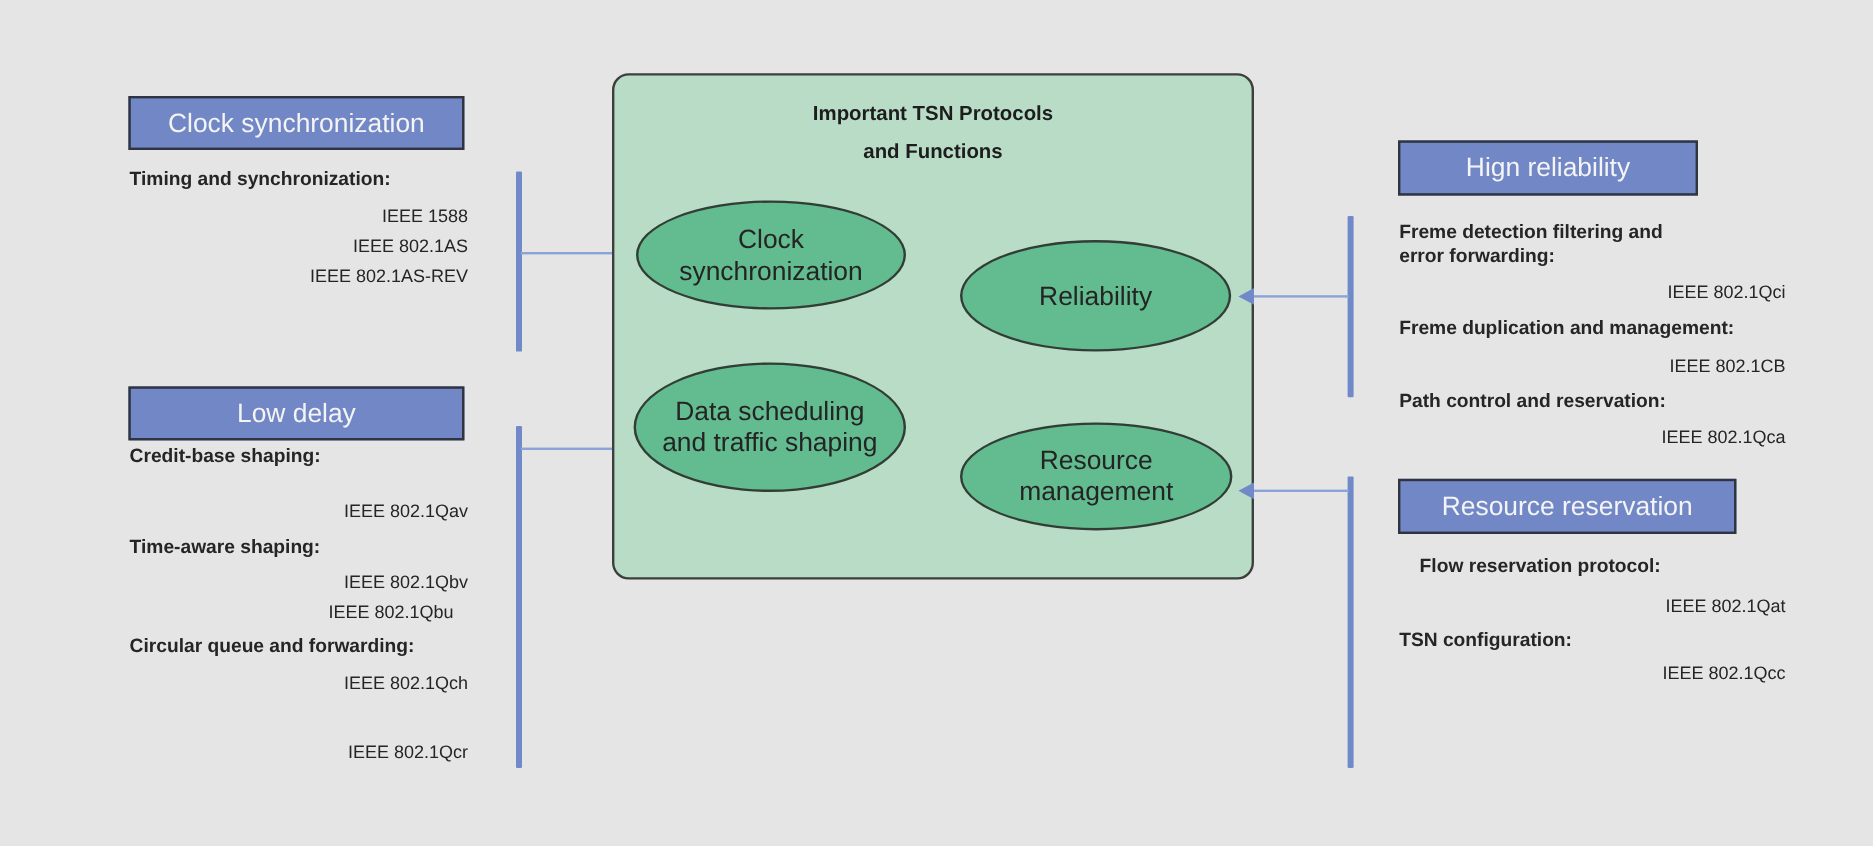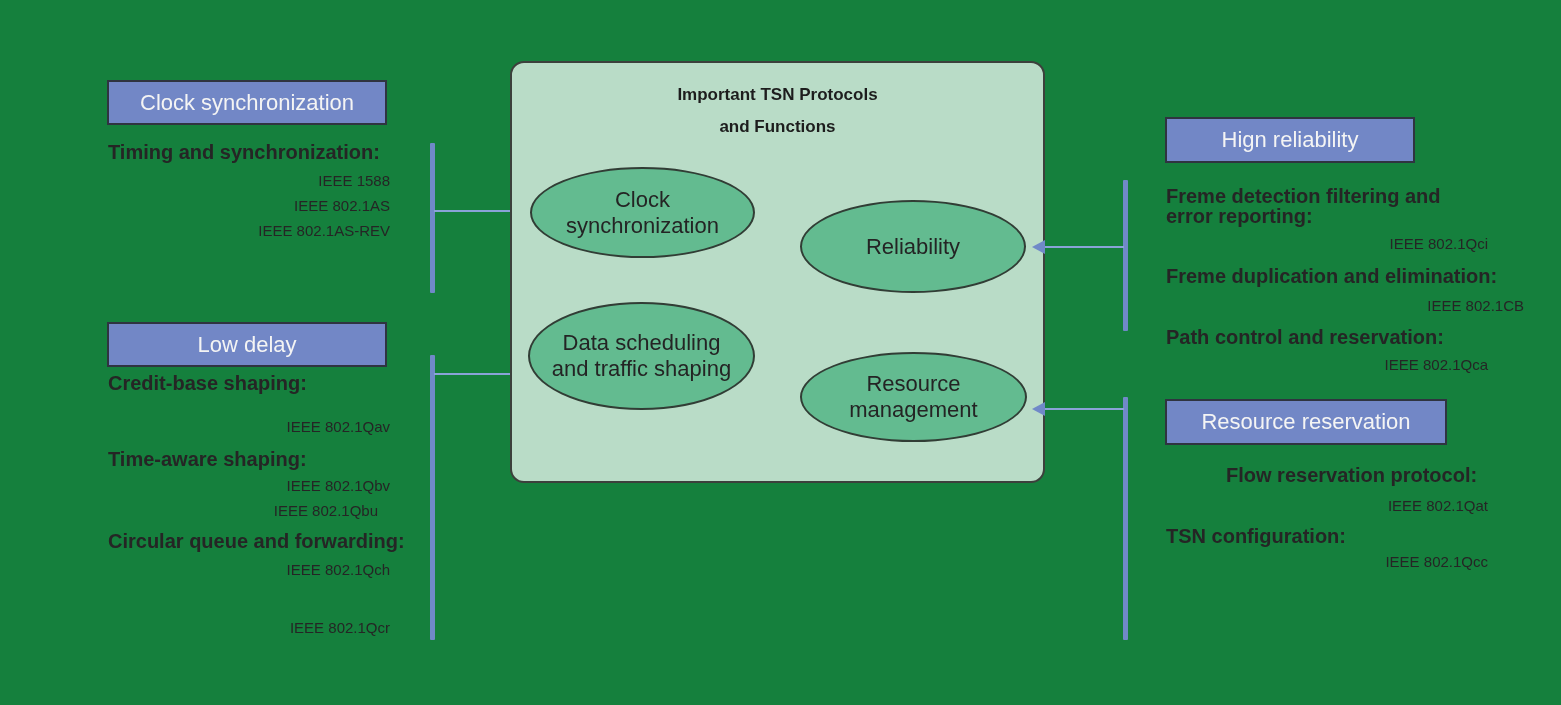--- a/index.html
+++ b/index.html
@@ -1,20 +1,20 @@
 <!DOCTYPE html>
 <html><head>
 <meta charset="utf-8">
 <style>
   html, body { margin: 0; padding: 0; background: #ffffff; }
   .canvas {
     position: relative;
     width: 1561px;
     height: 705px;
-    background: #15803d;
+    background: #e5e5e5;
     font-family: "Liberation Sans", "DejaVu Sans", sans-serif;
     color: #2b2b2b;
     overflow: hidden;
   }
 
   
   .hdr {
     position: absolute;
     background: #7287c6;
     border: 2px solid #2f3440;
@@ -24,21 +24,21 @@
     display: flex;
     align-items: center;
     justify-content: center;
     box-sizing: border-box;
   }
 
   
   .lbl {
     position: absolute;
     font-weight: 700;
-    font-size: 20px;
+    font-size: 16px;
     color: #252525;
     white-space: nowrap;
   }
   .val {
     position: absolute;
     font-size: 15px;
     color: #252525;
     text-align: right;
     white-space: nowrap;
   }
@@ -157,34 +157,34 @@
     <span>Reliability</span>
   </div>
 
   <div class="ellipse" style="left:800px; top:352px; width:227px; height:90px;">
     <span style="width:170px;">Resource management</span>
   </div>
 
   <div class="hdr" style="left:1165px; top:117px; width:250px; height:46px;">Hign reliability</div>
 
   <div class="lbl" style="left:1166px; top:185px;">Freme detection filtering and</div>
-  <div class="lbl" style="left:1166px; top:205px;">error reporting:</div>
+  <div class="lbl" style="left:1166px; top:205px;">error forwarding:</div>
   <div class="val" style="left:1166px; top:235px; width:322px;">IEEE 802.1Qci</div>
-  <div class="lbl" style="left:1166px; top:265px;">Freme duplication and elimination:</div>
-  <div class="val" style="left:1202px; top:297px; width:322px;">IEEE 802.1CB</div>
+  <div class="lbl" style="left:1166px; top:265px;">Freme duplication and management:</div>
+  <div class="val" style="left:1166px; top:297px; width:322px;">IEEE 802.1CB</div>
   <div class="lbl" style="left:1166px; top:326px;">Path control and reservation:</div>
   <div class="val" style="left:1166px; top:356px; width:322px;">IEEE 802.1Qca</div>
 
   <div class="vbar" style="left:1123px; top:180px; height:151px;"></div>
   <div class="hline" style="left:1045px; top:246px; width:79px;"></div>
   <div class="arrow-left" style="left:1032px; top:240px;"></div>
 
   <div class="hdr" style="left:1165px; top:399px; width:282px; height:46px;">Resource reservation</div>
 
-  <div class="lbl" style="left:1226px; top:464px;">Flow reservation protocol:</div>
+  <div class="lbl" style="left:1183px; top:464px;">Flow reservation protocol:</div>
   <div class="val" style="left:1166px; top:497px; width:322px;">IEEE 802.1Qat</div>
   <div class="lbl" style="left:1166px; top:525px;">TSN configuration:</div>
   <div class="val" style="left:1166px; top:553px; width:322px;">IEEE 802.1Qcc</div>
 
   <div class="vbar" style="left:1123px; top:397px; height:243px;"></div>
   <div class="hline" style="left:1045px; top:408px; width:79px;"></div>
   <div class="arrow-left" style="left:1032px; top:402px;"></div>
 
 </div>
 

